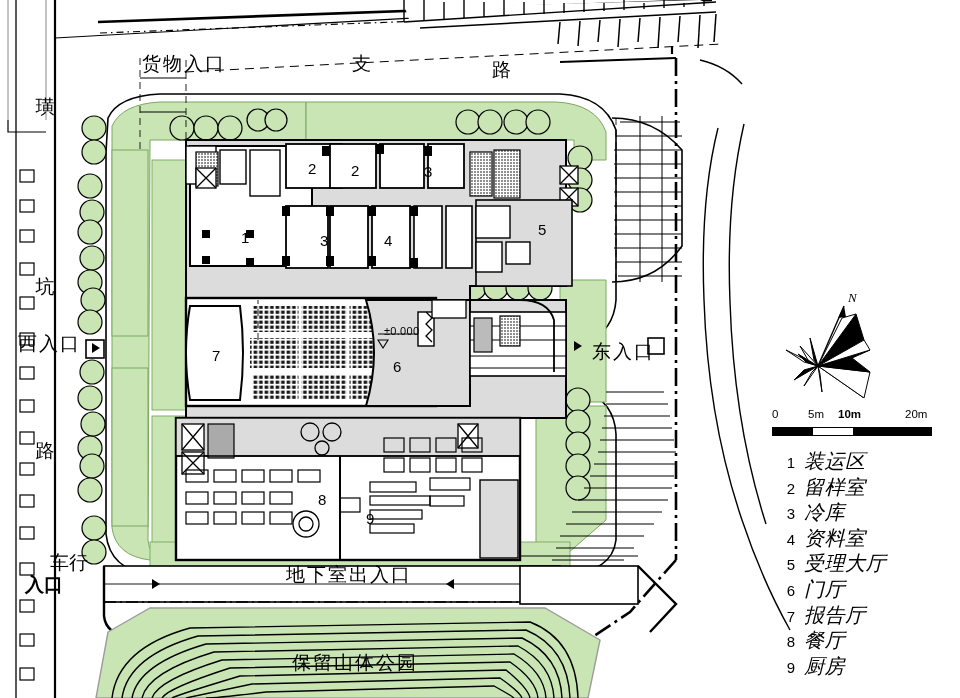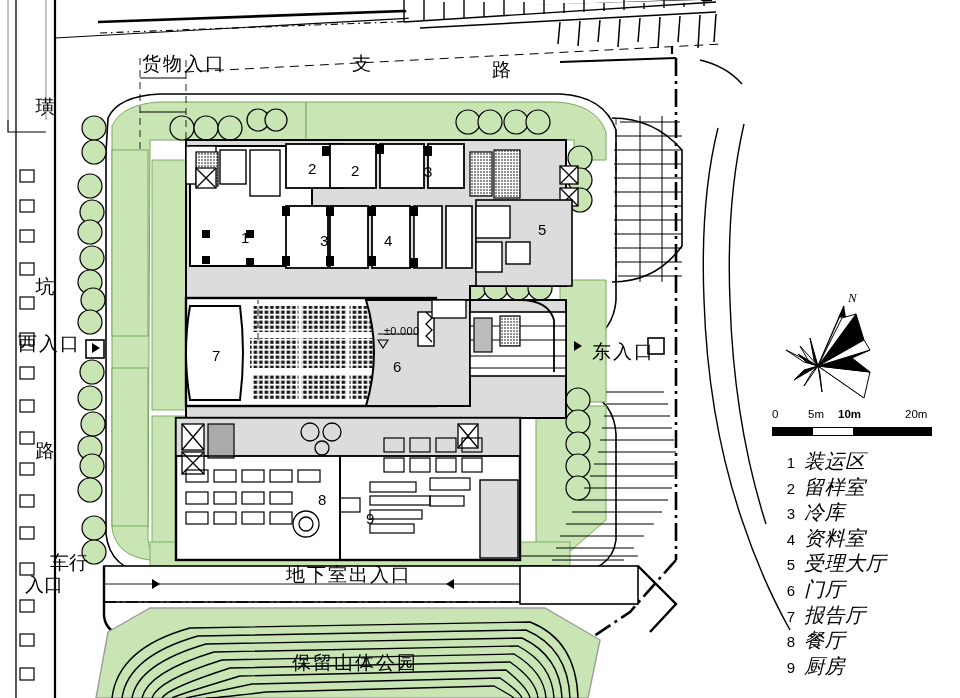--- a/index.html
+++ b/index.html
@@ -463,21 +463,21 @@
 
   <div class="vlbl cjk" style="left:32px;top:96px;width:26px;">璜</div>
   <div class="vlbl cjk" style="left:32px;top:276px;width:26px;">坑</div>
   <div class="vlbl cjk" style="left:32px;top:440px;width:26px;">路</div>
 
   <div class="maplbl cjk" style="left:18px;top:334px;">西入口</div>
 
   <div class="maplbl cjk" style="left:592px;top:342px;">东入口</div>
 
   <div class="vlbl cjk" style="left:20px;top:552px;width:48px;margin-left:25px;">车行</div>
-  <div class="vlbl cjk" style="left:20px;top:574px;width:48px;">入口</div>
+  <div class="vlbl cjk" style="left:20px;top:574px;width:48px;font-weight:bold;">入口</div>
 
   <div class="maplbl cjk" style="left:286px;top:565px;">地下室出入口</div>
 
   <div class="maplbl cjk" style="left:292px;top:653px;">保留山体公园</div>
 
   <div class="lvl" style="left:384px;top:325px;">±0.000</div>
 
   <div id="roomnums">
       <div class="roomnum" style="left: 241px; top: 229px;">1</div>
       <div class="roomnum" style="left: 308px; top: 160px;">2</div>

